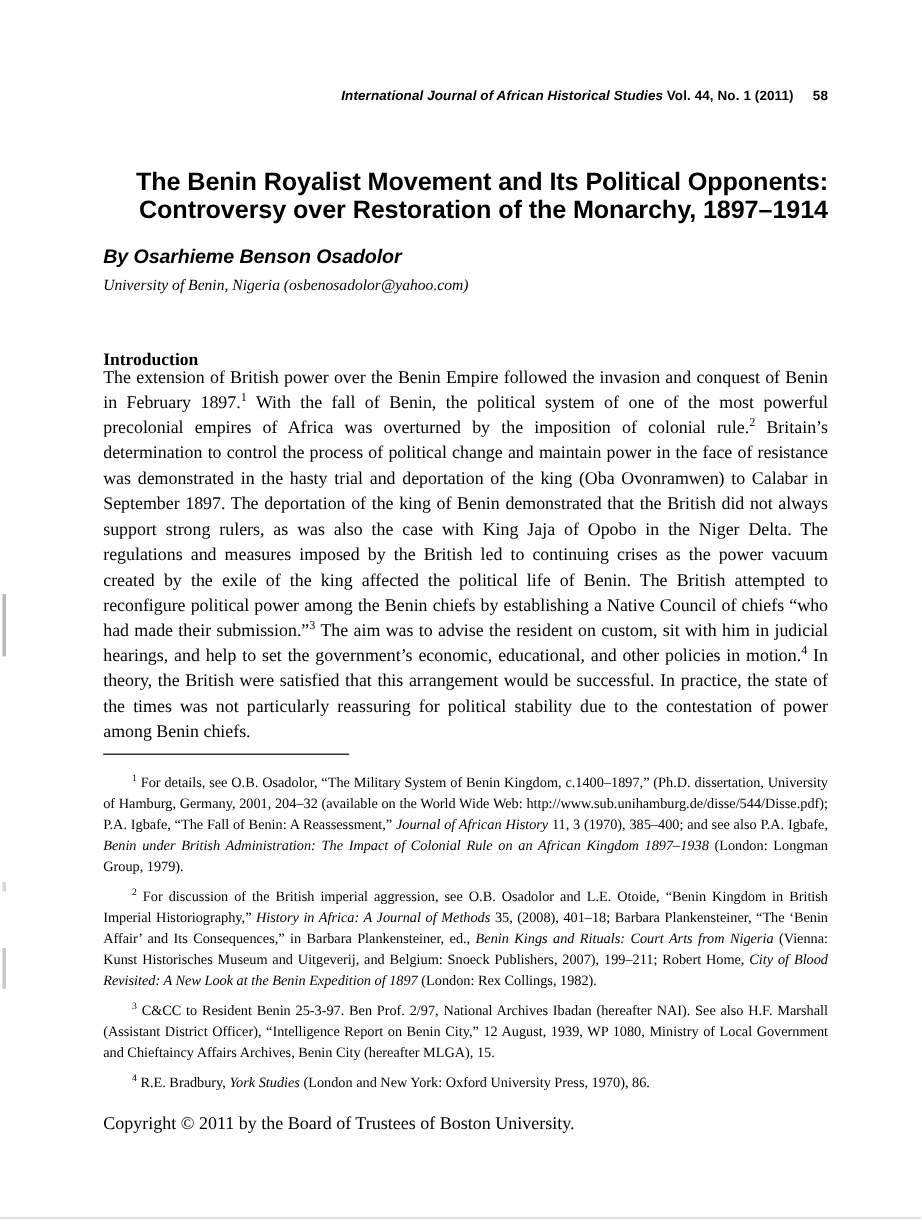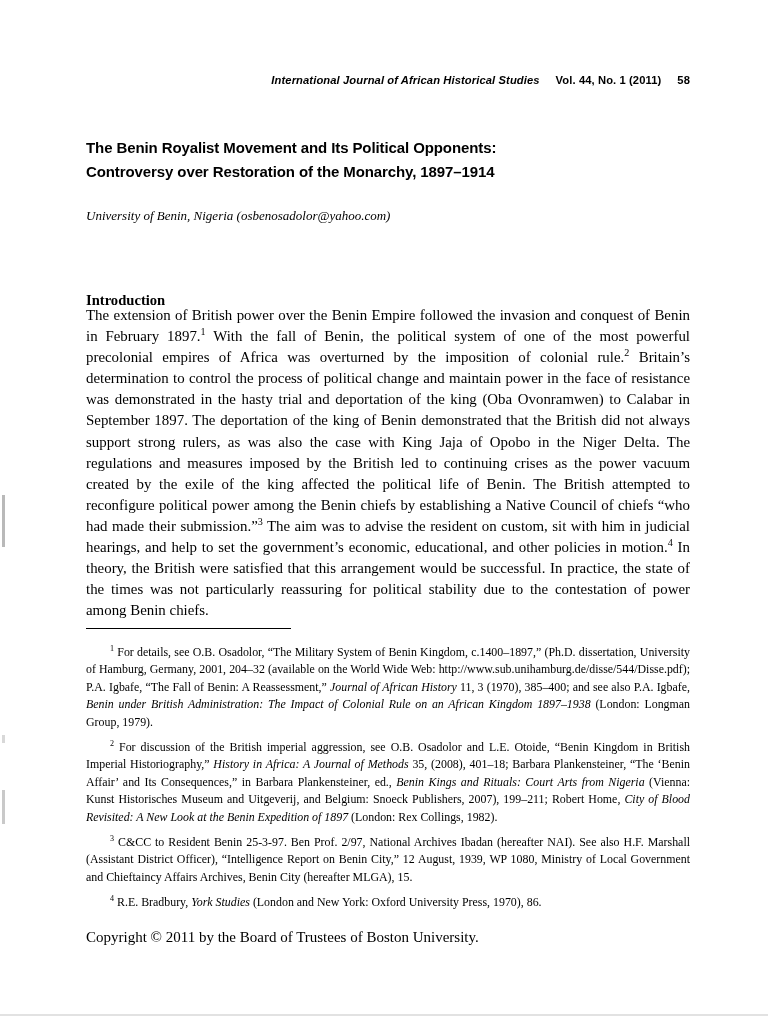--- a/index.html
+++ b/index.html
@@ -49,38 +49,39 @@
     font-size: 11.2px;
     font-weight: bold;
     letter-spacing: 0.1px;
     white-space: nowrap;
   }
   .running-head .journal {
     font-style: italic;
   }
   .running-head .issue {
     font-style: normal;
-    margin-left: 16px;
+    margin-left: 3px;
   }
   .running-head .pageno {
     font-style: normal;
     margin-left: 16px;
   }
 
   
   .article-title {
     position: absolute;
     left: 86px;
     top: 126px;
     width: 604px;
     font-family: "Liberation Sans", "DejaVu Sans", sans-serif;
-    font-size: 15px;
+    font-size: 21px;
     font-weight: bold;
     line-height: 24px;
     letter-spacing: -0.1px;
+    text-align: right;
   }
   .article-title .l2 { display: block; }
 
   
   .byline {
     position: absolute;
     left: 86px;
     top: 203px;
     width: 604px;
   }
@@ -179,20 +180,21 @@
   <div class="running-head">
     <span class="journal">International Journal of African Historical Studies</span><span class="issue">Vol. 44, No. 1  (2011)</span><span class="pageno">58</span>
   </div>
 
   <h1 class="article-title">
     <span class="l1">The Benin Royalist Movement and Its Political Opponents:</span>
     <span class="l2">Controversy over Restoration of the Monarchy, 1897–1914</span>
   </h1>
 
   <div class="byline">
+    <div class="author">By Osarhieme Benson Osadolor</div>
     <div class="affiliation">University of Benin, Nigeria (osbenosadolor@yahoo.com)</div>
   </div>
 
   <h2 class="section-heading">Introduction</h2>
 
   <div class="body-text">
     <span>The extension of British power over the Benin Empire followed the invasion and conquest of Benin in February 1897.</span><sup>1</sup><span> With the fall of Benin, the political system of one of the most powerful precolonial empires of Africa was overturned by the imposition of colonial rule.</span><sup>2</sup><span> Britain’s determination to control the process of political change and maintain power in the face of resistance was demonstrated in the hasty trial and deportation of the king (Oba Ovonramwen) to Calabar in September 1897. The deportation of the king of Benin demonstrated that the British did not always support strong rulers, as was also the case with King Jaja of Opobo in the Niger Delta. The regulations and measures imposed by the British led to continuing crises as the power vacuum created by the exile of the king affected the political life of Benin. The British attempted to reconfigure political power among the Benin chiefs by establishing a Native Council of chiefs “who had made their submission.”</span><sup>3</sup><span> The aim was to advise the resident on custom, sit with him in judicial hearings, and help to set the government’s economic, educational, and other policies in motion.</span><sup>4</sup><span> In theory, the British were satisfied that this arrangement would be successful. In practice, the state of the times was not particularly reassuring for political stability due to the contestation of power among Benin chiefs.</span>
   </div>
 
   <div class="footnote-rule"></div>

